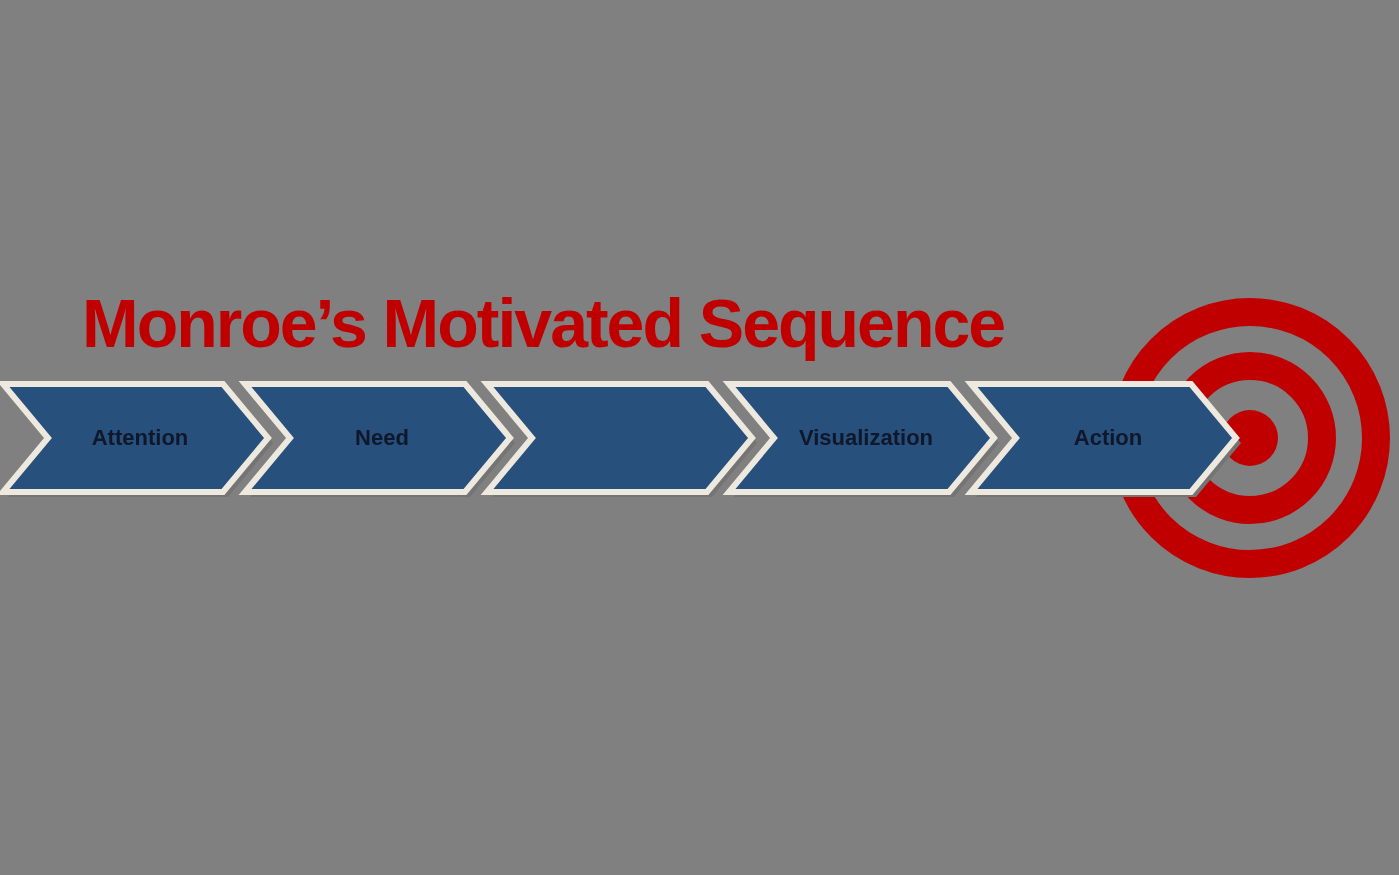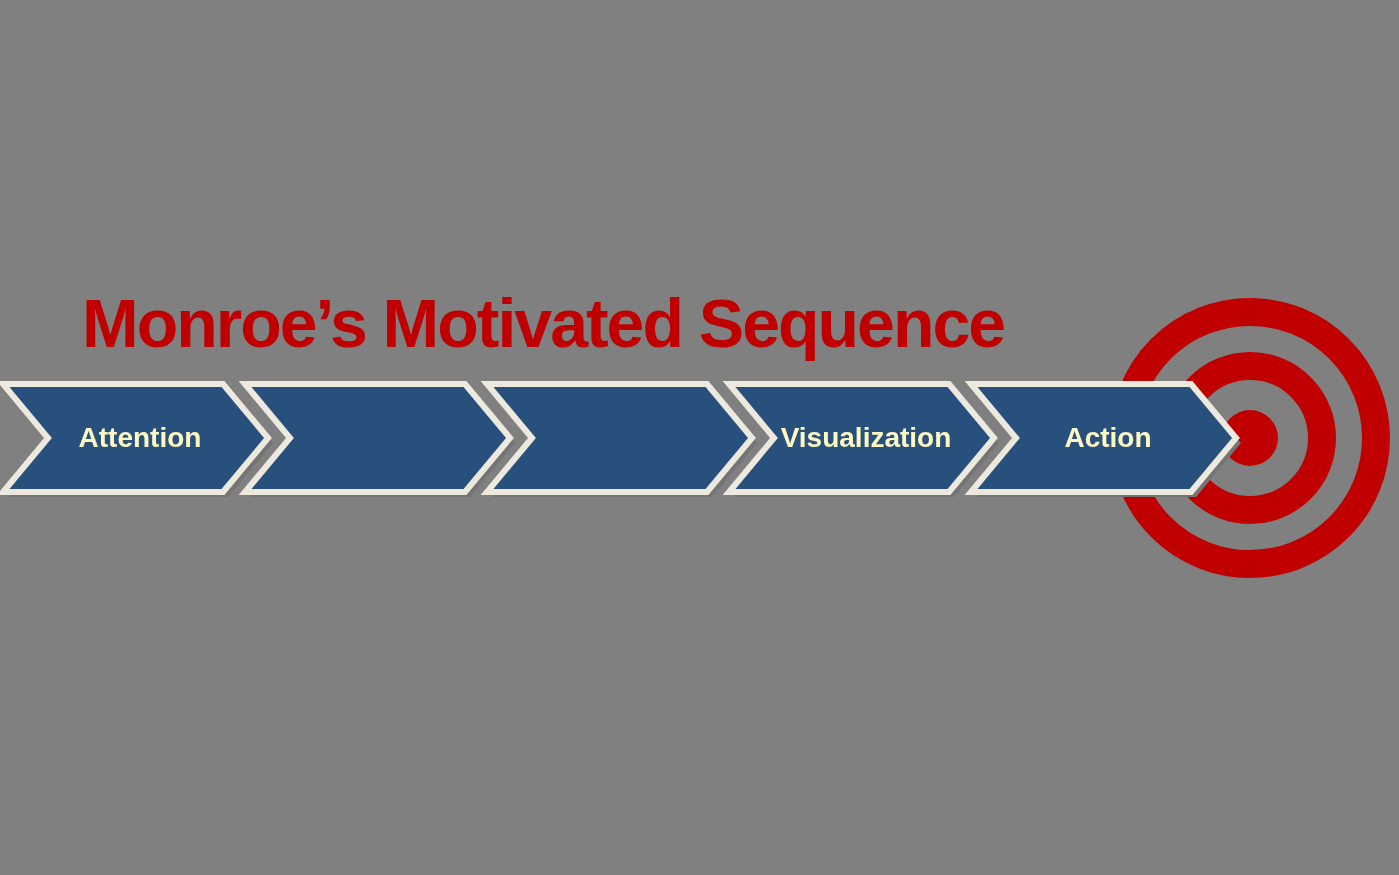--- a/index.html
+++ b/index.html
@@ -39,22 +39,22 @@
   .step-label {
     position: absolute;
     top: 384px;
     height: 108px;
     width: 265px;
     padding-left: 9px;
     box-sizing: border-box;
     display: flex;
     align-items: center;
     justify-content: center;
-    color: #fef9c3;
-    font-size: 28px;
+    color: #0f172a;
+    font-size: 22px;
     font-weight: bold;
     white-space: nowrap;
     z-index: 2;
     pointer-events: none;
   }
   .step-label.s0 { left: 3px; }
   .step-label.s1 { left: 245px; }
   .step-label.s2 { left: 487px; }
   .step-label.s3 { left: 729px; }
   .step-label.s4 { left: 971px; }
@@ -85,16 +85,17 @@
       <polygon points="245,384 465,384 510,438 465,492 245,492 290,438"></polygon>
       <polygon points="487,384 707,384 752,438 707,492 487,492 532,438"></polygon>
       <polygon points="729,384 949,384 994,438 949,492 729,492 774,438"></polygon>
       <polygon points="971,384 1191,384 1236,438 1191,492 971,492 1016,438"></polygon>
     </g>
   </svg>
 
   <h1 class="slide-title">Monroe’s Motivated Sequence</h1>
 
   <div class="step-label s0">Attention</div>
+  <div class="step-label s1">Need</div>
   <div class="step-label s3">Visualization</div>
   <div class="step-label s4">Action</div>
 
 </div>
 
 </body></html>

